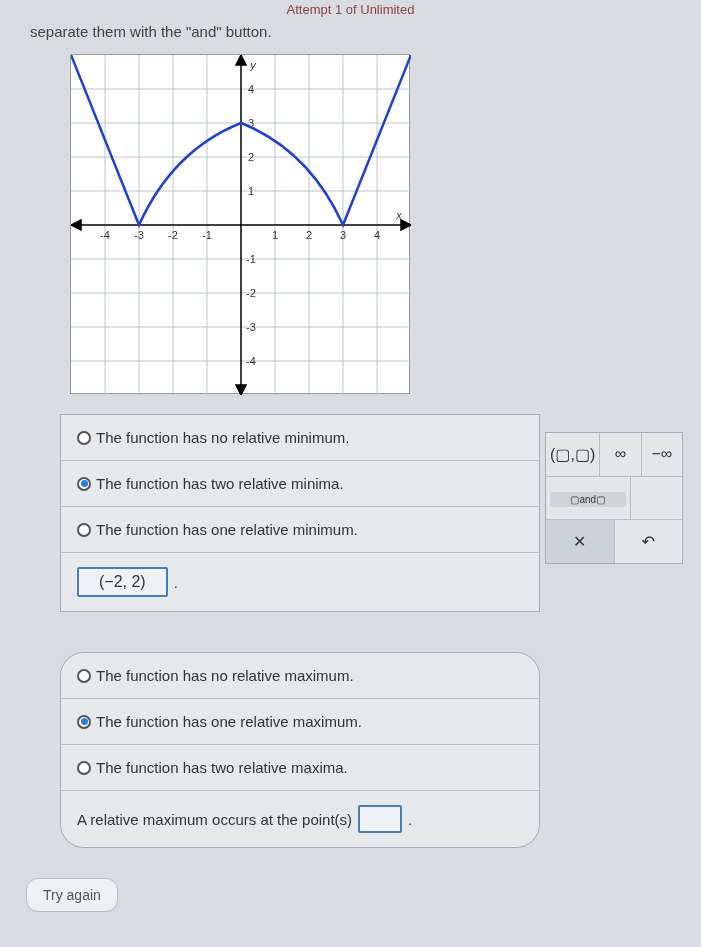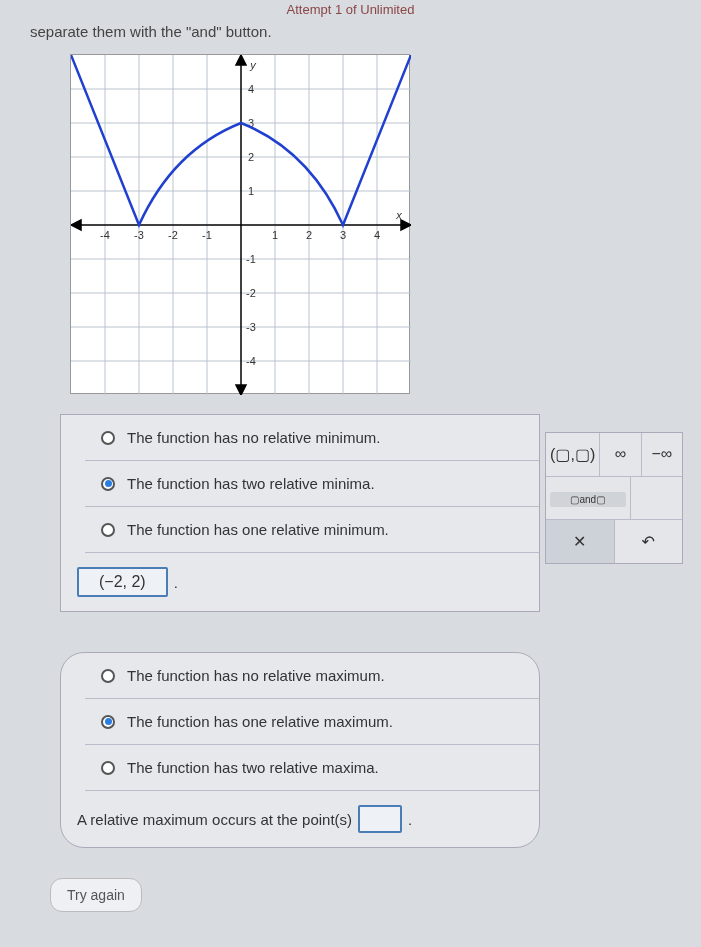--- a/index.html
+++ b/index.html
@@ -34,22 +34,21 @@
       border: 1px solid #aab;
       background: #e6e8ec;
       margin: 10px 60px 30px 60px;
       width: 480px;
     }
     .radio-row {
       border-bottom: 1px solid #bbc;
       padding: 14px 16px;
       display: flex;
       align-items: center;
-      gap: 12px;
-      margin-left: 24px;
+      gap: 5px;
     }
     .radio-row:last-of-type { }
     .radio {
       width: 14px; height: 14px;
       border: 2px solid #555;
       border-radius: 50%;
       background: #fff;
       display: inline-flex;
       align-items: center;
       justify-content: center;
@@ -108,21 +107,21 @@
     }
     .tool-cell:last-child { border-right: none; }
     .tool-cell.selected { background: #cdd2d8; }
     .and-badge {
       font-size: 10px;
       background: #d0d4d8;
       padding: 2px 20px;
       border-radius: 2px;
     }
     .try-again {
-      margin: 0 0 0 50px;
+      margin: 0 0 0 26px;
       border: 1px solid #bbb;
       background: #eef0f3;
       border-radius: 12px;
       padding: 8px 16px;
       font-size: 14px;
       color: #555;
       display: inline-block;
       cursor: pointer;
     }
     .content-wrap { position: relative; }

